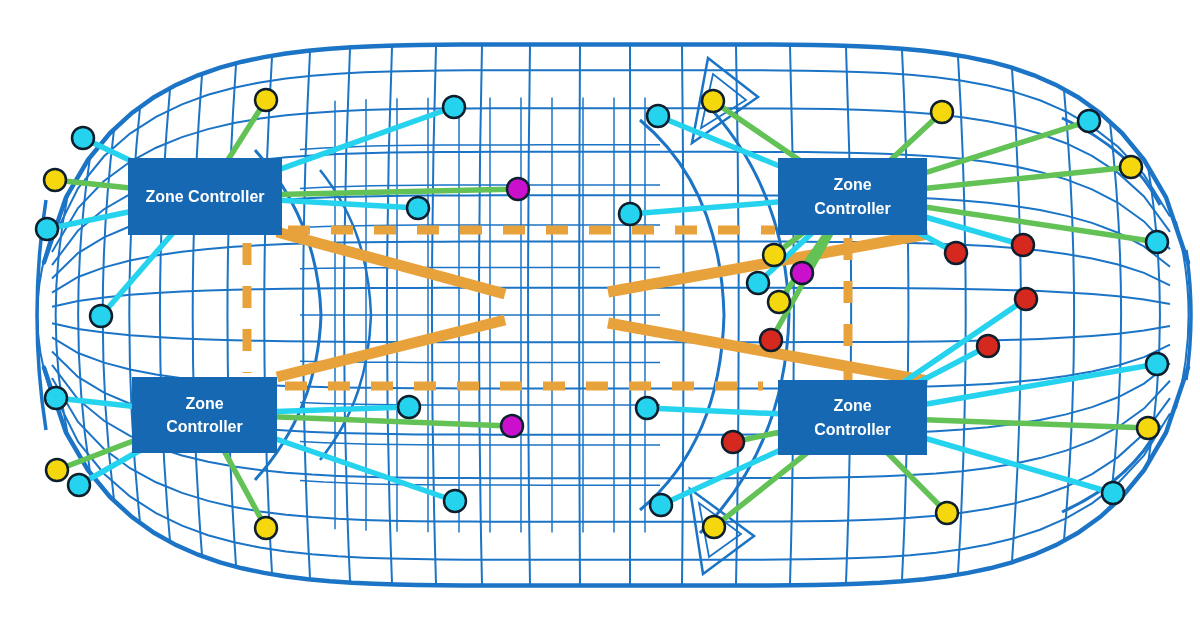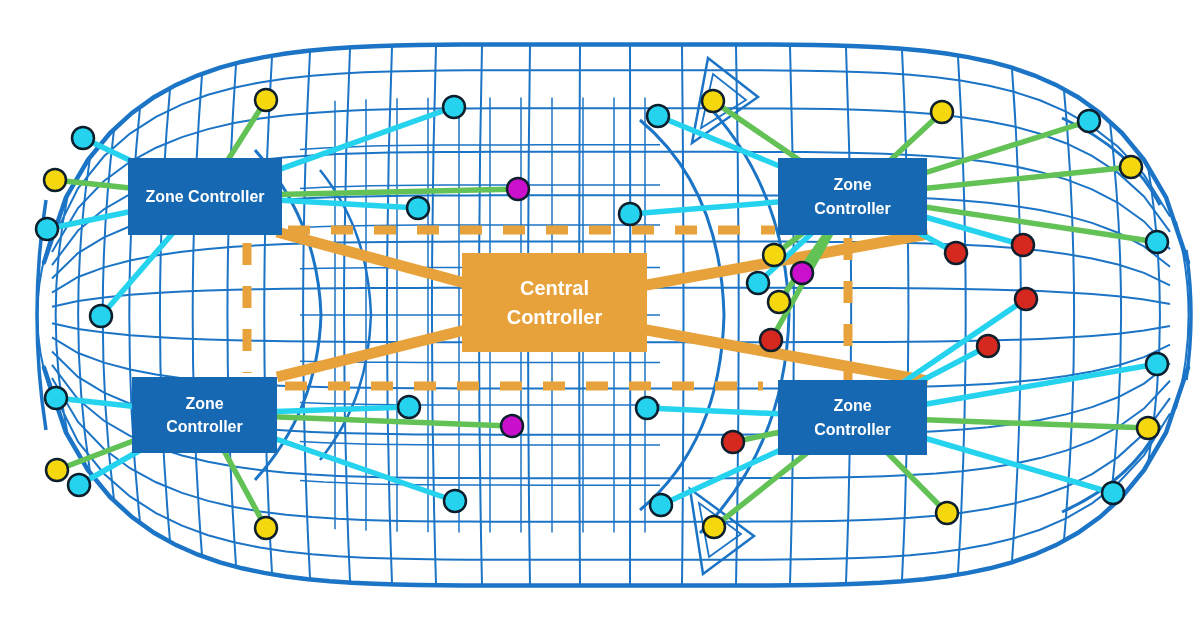--- a/index.html
+++ b/index.html
@@ -194,16 +194,13 @@
   </div>
   <div class="ctrl-box zone-box" id="zone-box-1" style="left: 778px; top: 158px; width: 149px; height: 77px; background: rgb(21, 104, 177);">
     <span class="ctrl-label">Zone Controller</span>
   </div>
   <div class="ctrl-box zone-box" id="zone-box-2" style="left: 132px; top: 377px; width: 145px; height: 76px; background: rgb(21, 104, 177);">
     <span class="ctrl-label">Zone Controller</span>
   </div>
   <div class="ctrl-box zone-box" id="zone-box-3" style="left: 778px; top: 380px; width: 149px; height: 75px; background: rgb(21, 104, 177);">
     <span class="ctrl-label">Zone Controller</span>
   </div>
-  <div class="ctrl-box central-box" id="central-box" style="left: 462px; top: 253px; width: 185px; height: 99px; background: rgb(232, 162, 59);">
-    <span class="ctrl-label">Central Controller</span>
-  </div>
 </div>
 
 </body></html>

